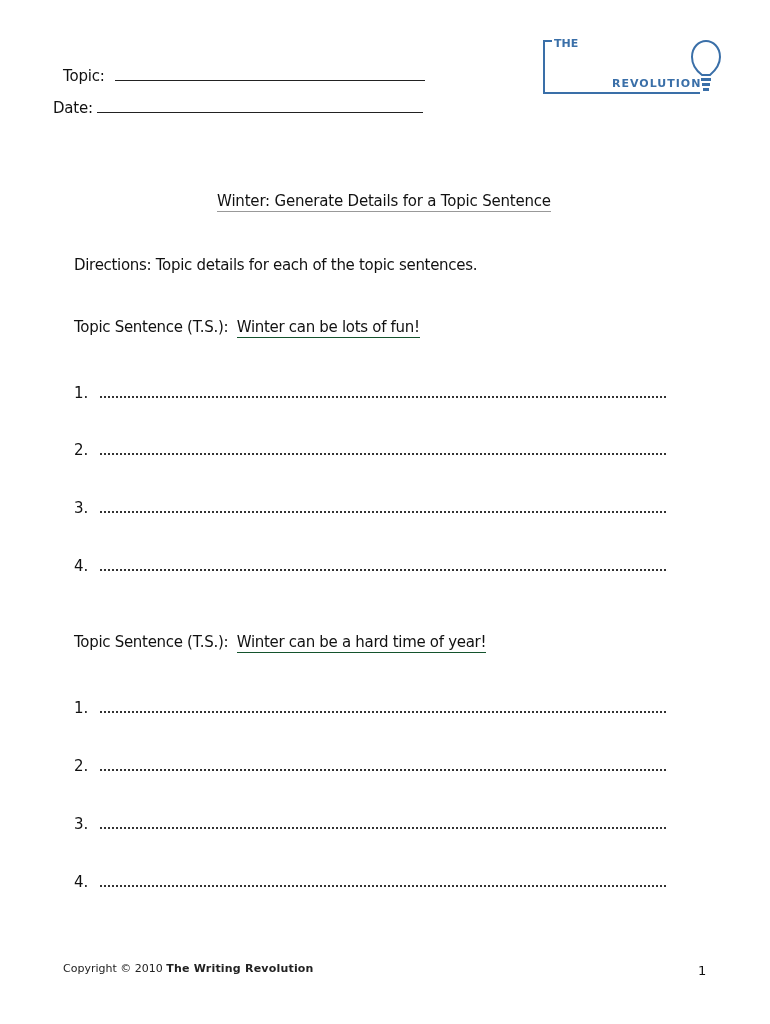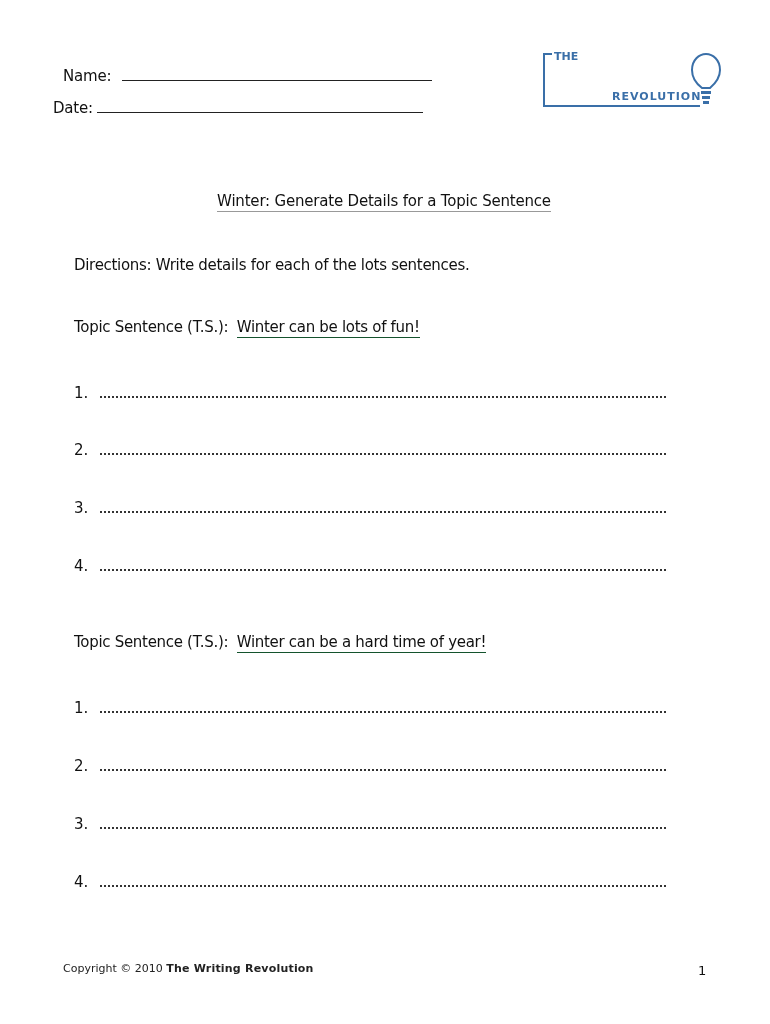--- a/index.html
+++ b/index.html
@@ -11,27 +11,27 @@
   .title { left:0; width:768px; top:192px; text-align:center; font-size:15px; letter-spacing:-0.2px; }
   .title span { border-bottom:1px solid #999; padding-bottom:1px; }
   .text { font-size:15px; letter-spacing:-0.3px; white-space:nowrap; }
   .u { border-bottom:1px solid #14532d; padding-bottom:1px; }
   .item { left:74px; width:592px; height:20px; display:flex; align-items:flex-end; font-size:15px; }
   .item .num { width:26px; flex:0 0 auto; }
   .item .dots { flex:1; border-bottom:2px dotted #333; margin-bottom:4px; height:1px; }
   .footer { left:63px; top:962px; font-size:11px; color:#222; white-space:nowrap; }
   .footer b { font-weight:bold; letter-spacing:0.2px; }
   .pagenum { left:698px; top:963px; font-size:13px; }
-  .logo { left:542px; top:50px; width:180px; height:60px;text-align:center; }
+  .logo { left:542px; top:37px; width:180px; height:60px;text-align:center; }
 </style>
 </head>
 <body>
 
 <div class="abs field" style="left:63px; top:66px;">
-  <span>Name:</span>
+  <span>Topic:</span>
   <span class="line" style="width:310px; margin-left:6px;"></span>
 </div>
 <div class="abs field" style="left:53px; top:98px;">
   <span>Date:</span>
   <span class="line" style="width:326px;"></span>
 </div>
 
 <div class="abs logo">
   <svg width="180" height="60" viewBox="0 0 180 60">
     <path d="M10 4 L2 4 L2 56 L158 56" fill="none" stroke="#3a6fa8" stroke-width="2"></path>
@@ -43,21 +43,21 @@
     </g>
   </svg>
   <div class="abs" style="left:12px; top:0px; font-size:11px; font-weight:bold; color:#3a6fa8;">THE</div>
   <div class="abs" style="left:58px; top:40px; font-size:11px; font-weight:bold; color:#3a6fa8; letter-spacing:1px;margin-left:12px;">REVOLUTION</div>
 </div>
 
 <div class="abs title">
   <span>Winter: Generate Details for a Topic Sentence</span>
 </div>
 
-<div class="abs text" style="left:74px; top:256px;">Directions:  Write details for each of the lots sentences.</div>
+<div class="abs text" style="left:74px; top:256px;">Directions:  Topic details for each of the topic sentences.</div>
 
 <div class="abs text" style="left:74px; top:318px;">
   <span>Topic Sentence (T.S.):</span>
   <span class="u" style="margin-left:4px;">Winter can be lots of fun!</span>
 </div>
 <div class="abs item" style="top:382px;">
   <span class="num">1.</span>
     <span class="dots"></span>
 </div>
 <div class="abs item" style="top:439px;">

